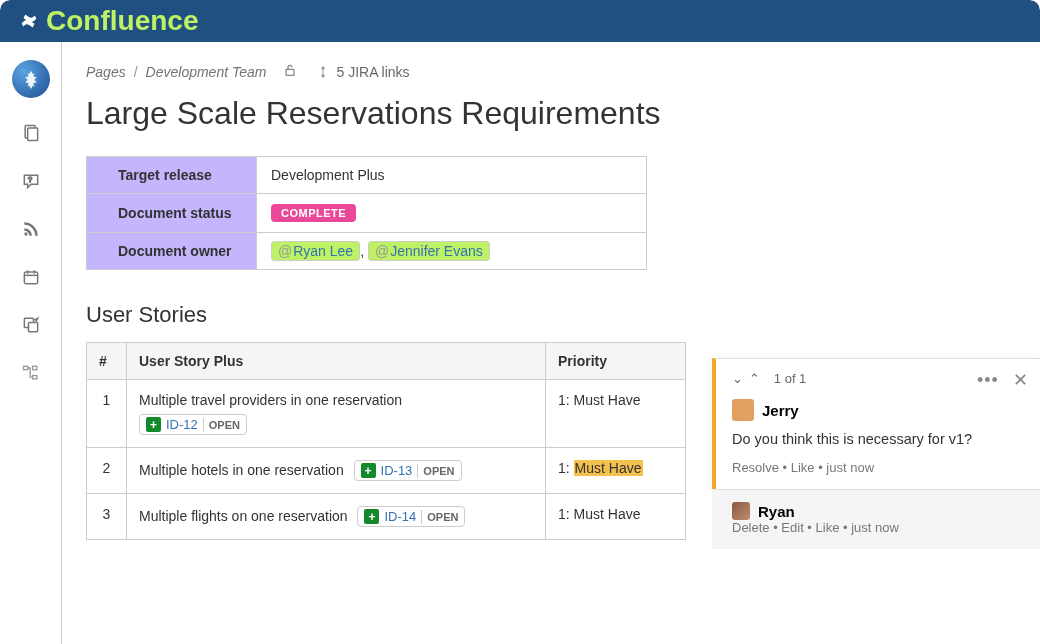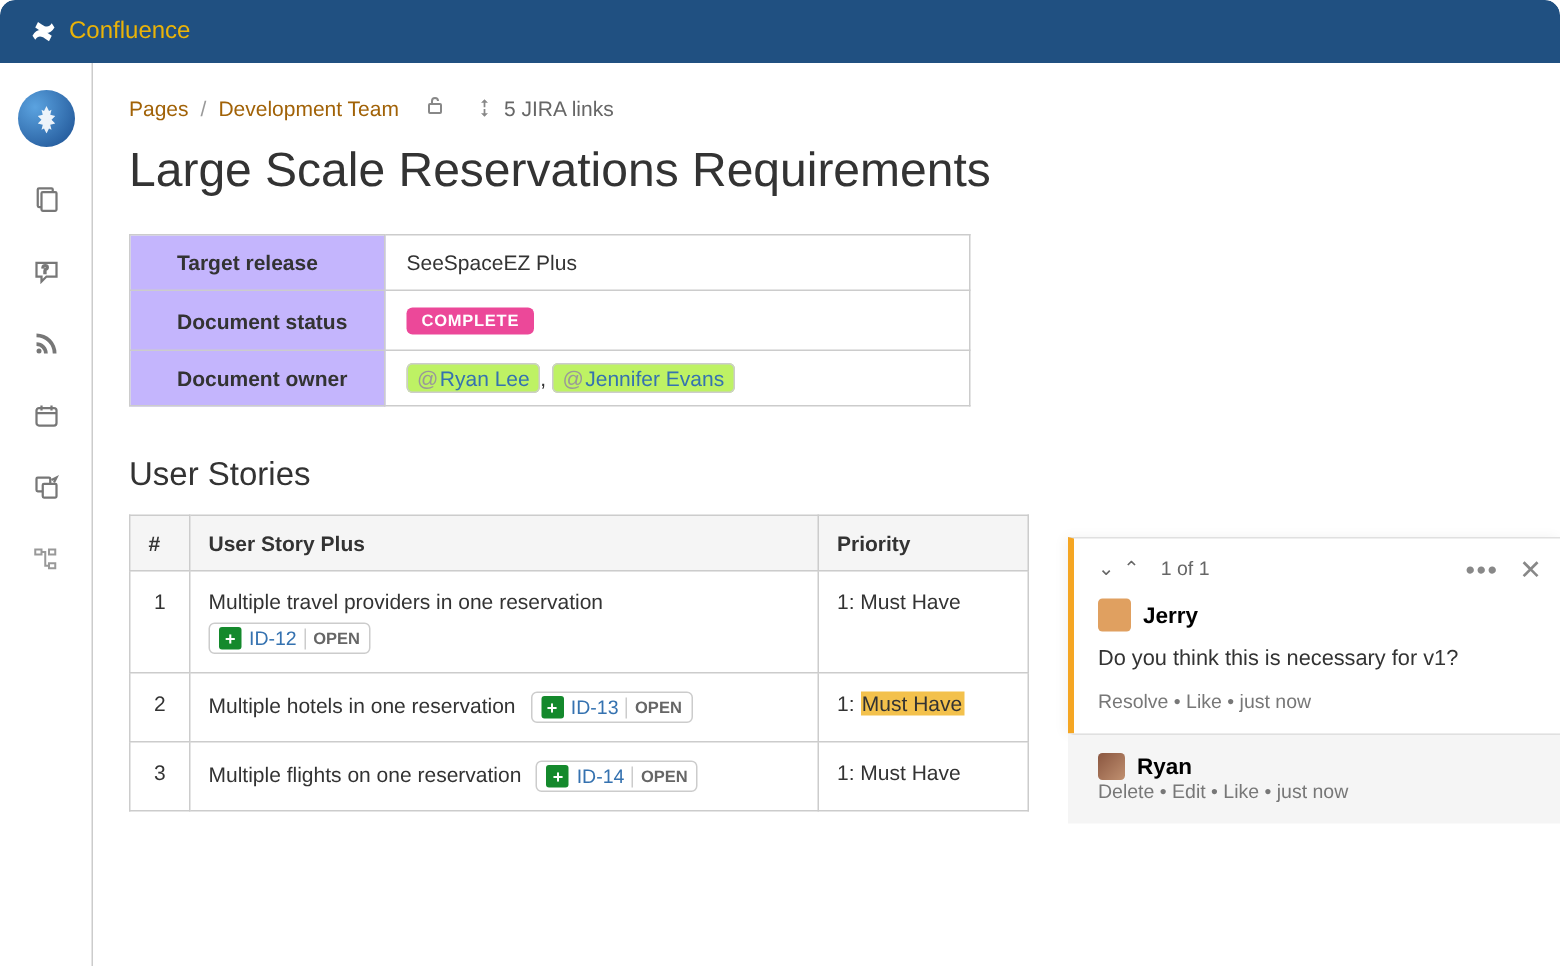--- a/index.html
+++ b/index.html
@@ -1,26 +1,26 @@
 <!DOCTYPE html>
 <html><head>
 <meta charset="utf-8">
 <style>
   * { box-sizing: border-box; margin: 0; padding: 0; }
   body { font-family: -apple-system, BlinkMacSystemFont, "Segoe UI", Arial, sans-serif; font-size: 14px; color: #333; background:#fff; width:1040px; height:644px; overflow:hidden; border-radius:10px;}
   .header { background:#205081; height:42px; display:flex; align-items:center; padding:0 18px; border-radius:10px 10px 0 0;}
-  .logo-text { color:#eab308; font-size:16px; font-weight:normal; letter-spacing:0px; margin-left:6px;}
+  .logo-text { color:#bef264; font-size:28px; font-weight:bold; letter-spacing:0px; margin-left:6px;}
   .logo-icon svg { vertical-align:middle; }
   .body { display:flex; height:calc(644px - 42px); }
   .sidebar { width:62px; border-right:1px solid #ccc; display:flex; flex-direction:column; align-items:center; padding-top:18px; gap:22px;}
   .side-icon { width:26px; height:26px; display:flex; align-items:center; justify-content:center; color:#555;}
   .space-icon { width:38px; height:38px; border-radius:50%; background:radial-gradient(circle at 30% 30%, #5ba3e0, #1a4d8f); display:flex; align-items:center; justify-content:center;}
   .main { flex:1; padding:20px 30px 0 24px; position:relative; overflow:hidden;}
   .breadcrumbs { color:#666; font-size:14px; display:flex; align-items:center; gap:8px; flex-wrap:wrap;}
-  .breadcrumbs a { color:#a16207; text-decoration:none; }
+  .breadcrumbs a { color:#737373; text-decoration:none;font-style:italic; }
   .breadcrumbs .sep { color:#999; }
   .jira-links { display:flex; align-items:center; gap:6px; color:#666; margin-left:10px;}
   .lock { color:#999; margin-left:8px;}
   h1.page-title { font-size:32px; font-weight:400; color:#333; margin:14px 0 24px 0;}
   .meta-table { border:1px solid #ccc; border-collapse:collapse; }
   .meta-table td { border:1px solid #ccc; padding:10px 14px; }
   .meta-table td.label { background:#c4b5fd; font-weight:bold; width:170px;padding-left:31px;}
   .status-badge { display:inline-block; background:#ec4899; color:#fff; font-size:11px; font-weight:bold; padding:3px 10px; border-radius:4px; letter-spacing:0.5px;}
   .user-mention { color:#3572b0; border:1px solid #ccc; border-radius:4px; padding:1px 6px; font-size:14px; background:#bef264;}
   .user-mention::before { content:"@"; color:#999; margin-right:1px;}
@@ -138,21 +138,21 @@
         <span>5 JIRA links</span>
       </span>
     </div>
 
     <h1 class="page-title">Large Scale Reservations Requirements</h1>
 
     <table class="meta-table">
       <tbody>
           <tr>
         <td class="label">Target release</td>
-        <td style="width:390px">SeeSpaceEZ Plus</td>
+        <td style="width:390px">Development Plus</td>
       </tr>
       <tr>
         <td class="label">Document status</td>
         <td><span class="status-badge">COMPLETE</span></td>
       </tr>
       <tr>
         <td class="label">Document owner</td>
         <td>
           <span class="user-mention">Ryan Lee</span><span>, </span><span class="user-mention">Jennifer Evans</span>
         </td>

